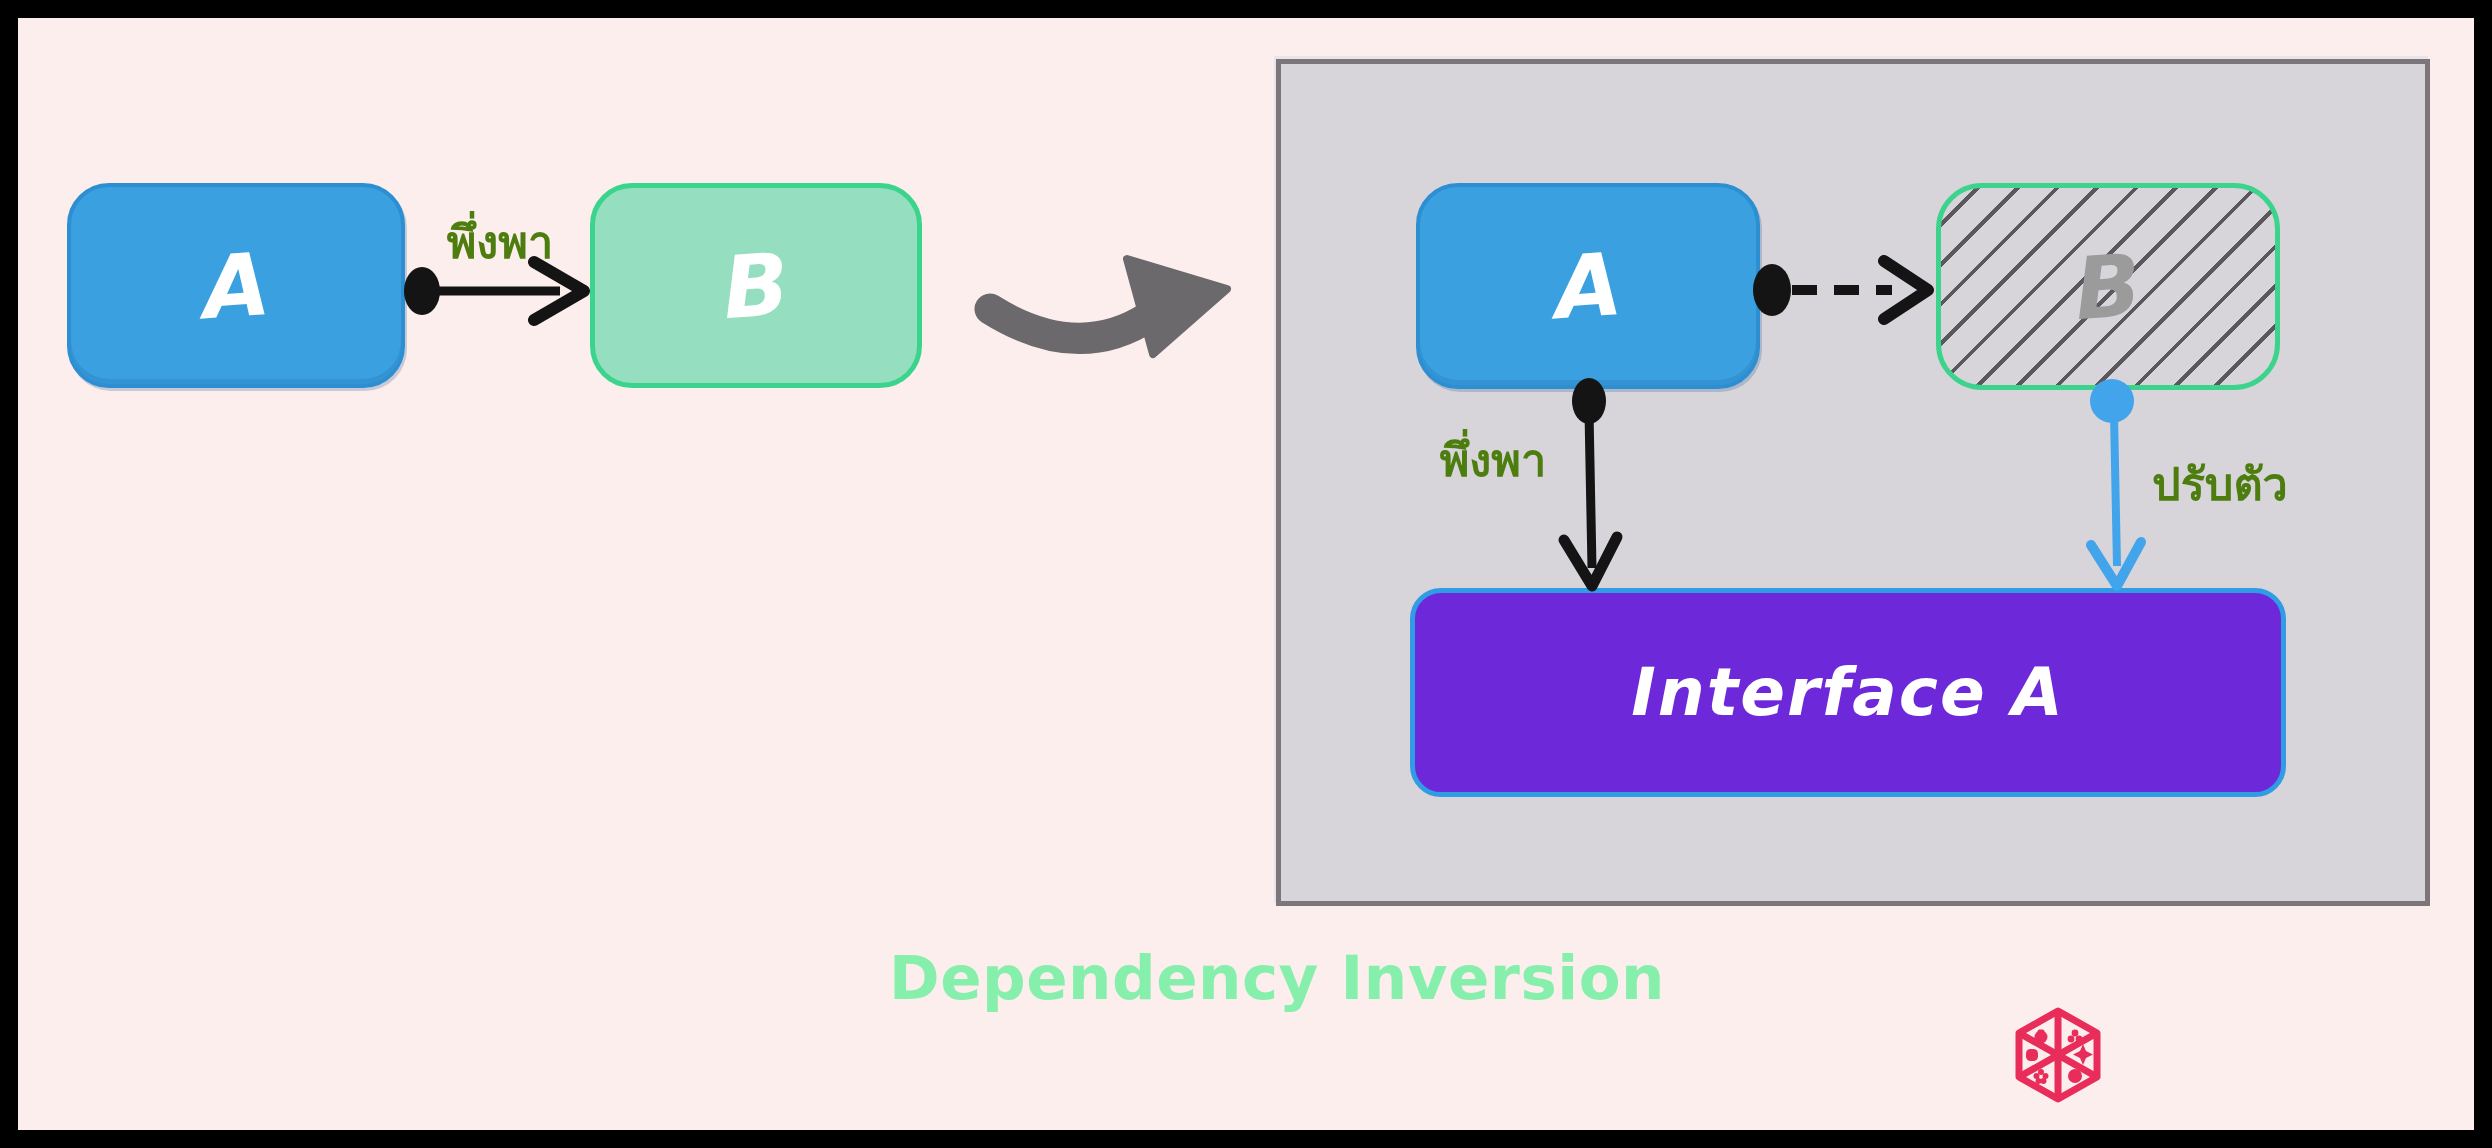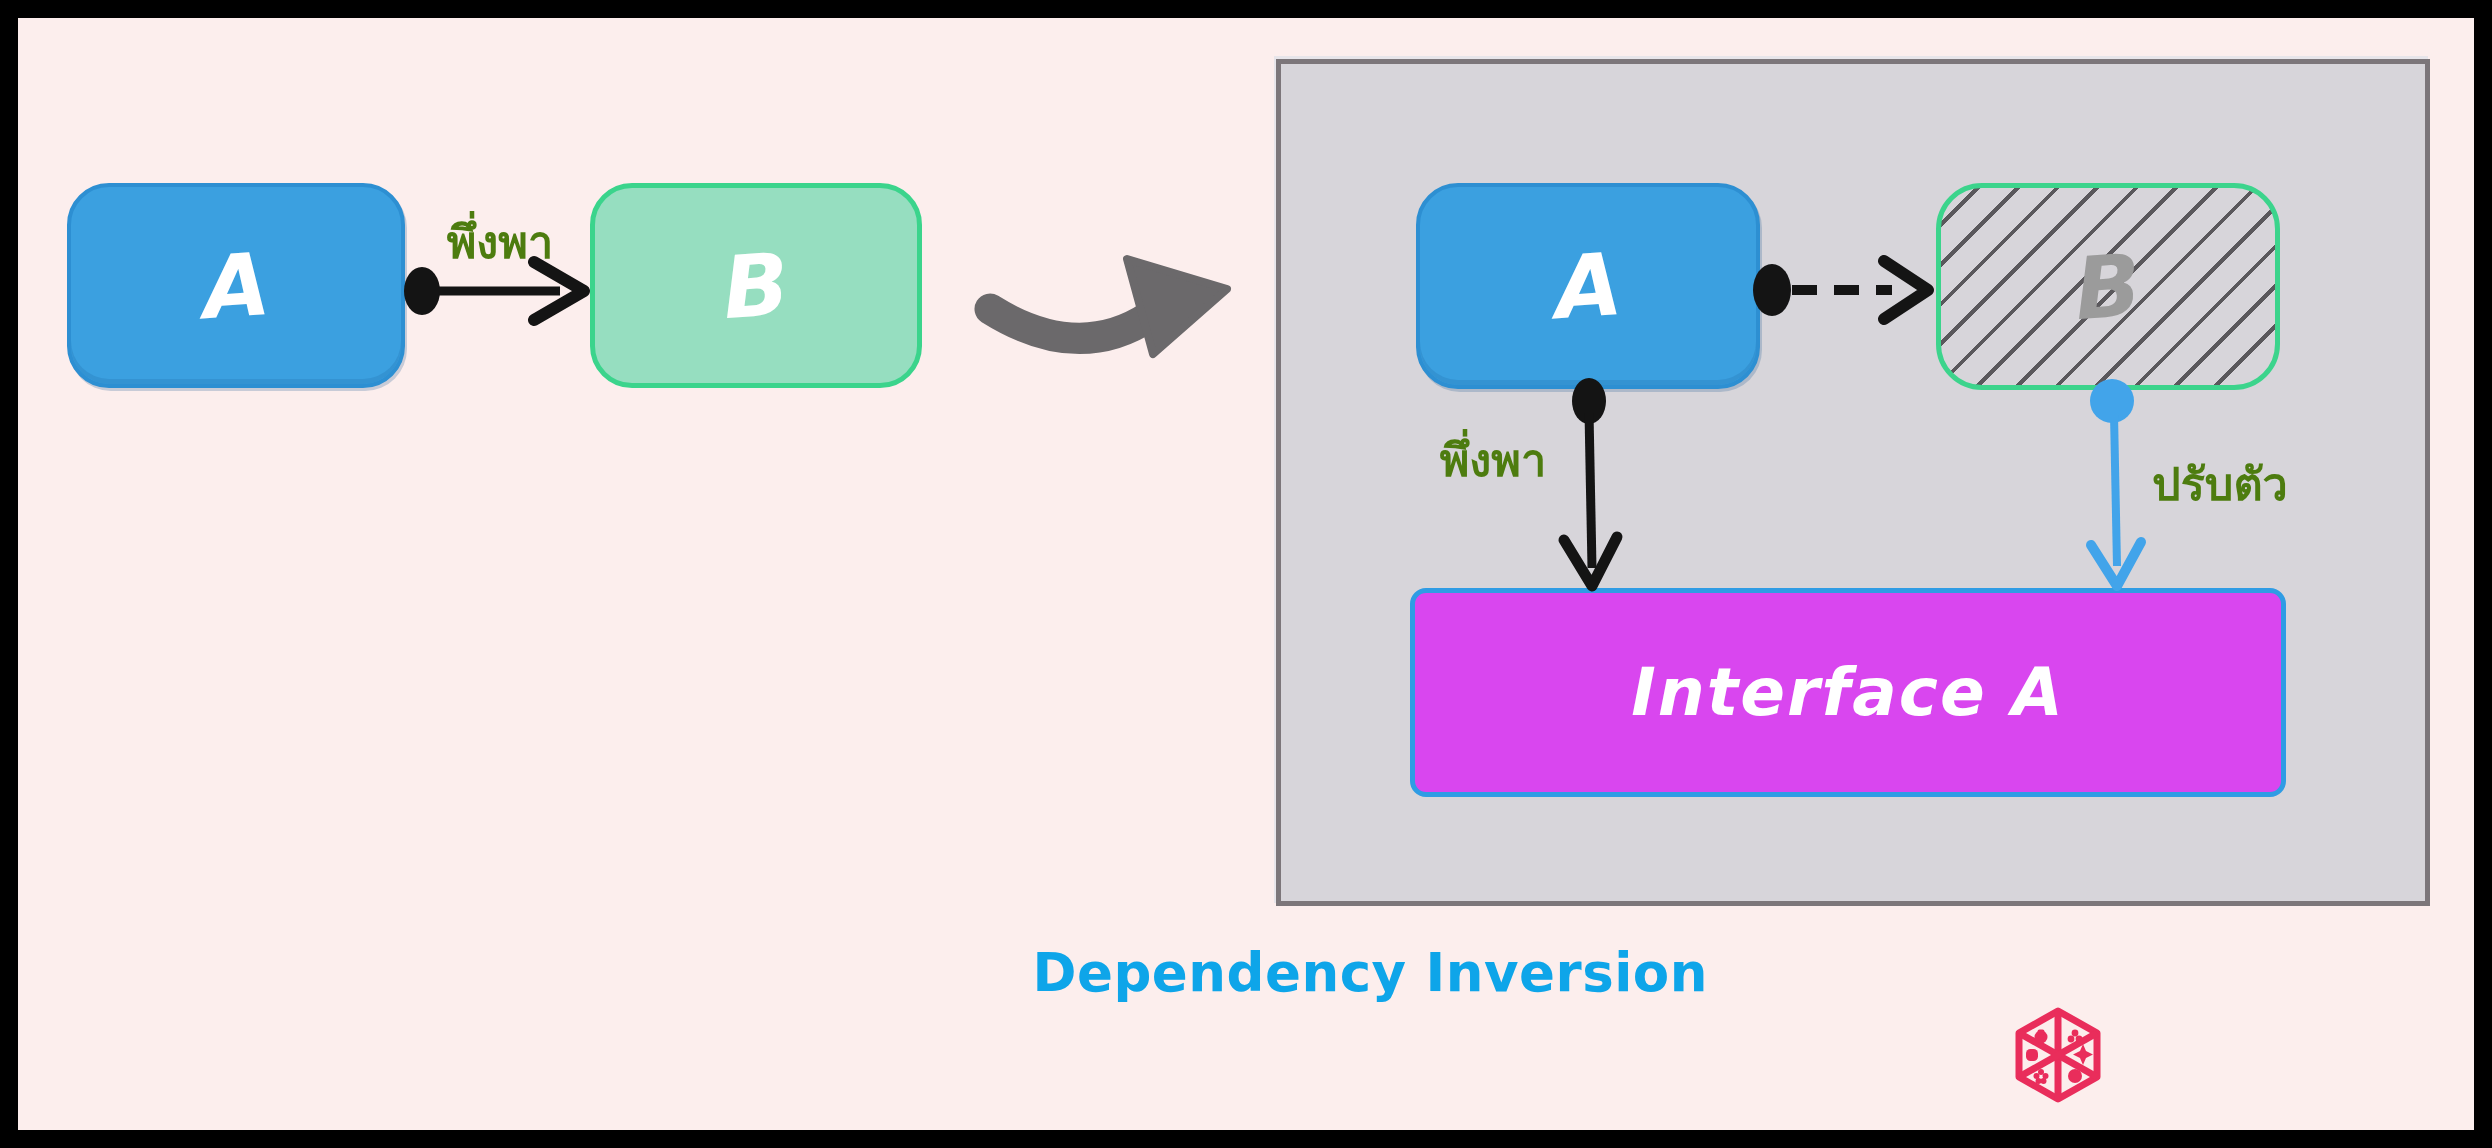--- a/index.html
+++ b/index.html
@@ -34,34 +34,34 @@
     font-size:86px; transform:rotate(-4deg); line-height:1;
   }
   .letter-faded { color:#9b9b9b; }
   .panel {
     position:absolute; left:1276px; top:59px; width:1154px; height:847px;
     box-sizing:border-box; background:#d7d5da; border:5px solid #7c767a;
     box-shadow: -2px -3px 0 #e7e5ea;
   }
   .interface-box {
     position:absolute; left:1410px; top:588px; width:876px; height:209px;
-    box-sizing:border-box; background:#d946ef; border:5px solid #2f9ce4;
-    border-radius:16px; display:flex; align-items:center; justify-content:center;
+    box-sizing:border-box; background:#6d28d9; border:5px solid #2f9ce4;
+    border-radius:31px; display:flex; align-items:center; justify-content:center;
   }
   .interface-label {
     font-style:italic; font-weight:bold; color:#ffffff; font-size:66px;
     letter-spacing:2px;
   }
   .thai-label {
     position:absolute; text-align:center; color:#4d7c0f;
     font-size:45px; font-weight:600; line-height:1.1;
   }
   .title {
-    position:absolute; left:846px; top:942px; width:862px; text-align:right;
-    font-size:53px; font-weight:800; color:#0ea5e9; letter-spacing:0.5px;
+    position:absolute; left:846px; top:942px; width:862px; text-align:center;
+    font-size:61px; font-weight:800; color:#86efac; letter-spacing:0.5px;
   }
   .arrow-layer {
     position:absolute; left:0; top:0; width:2492px; height:1148px;
     pointer-events:none;
   }
   .logo { position:absolute; left:2012px; top:1006px; width:92px; height:98px; }
   .watermark-text {
     position:absolute; left:2116px; top:1026px;
     font-family:"DejaVu Sans Mono", monospace;
     font-size:47px; font-weight:bold; color:#1b1b1b; letter-spacing:-2px;

